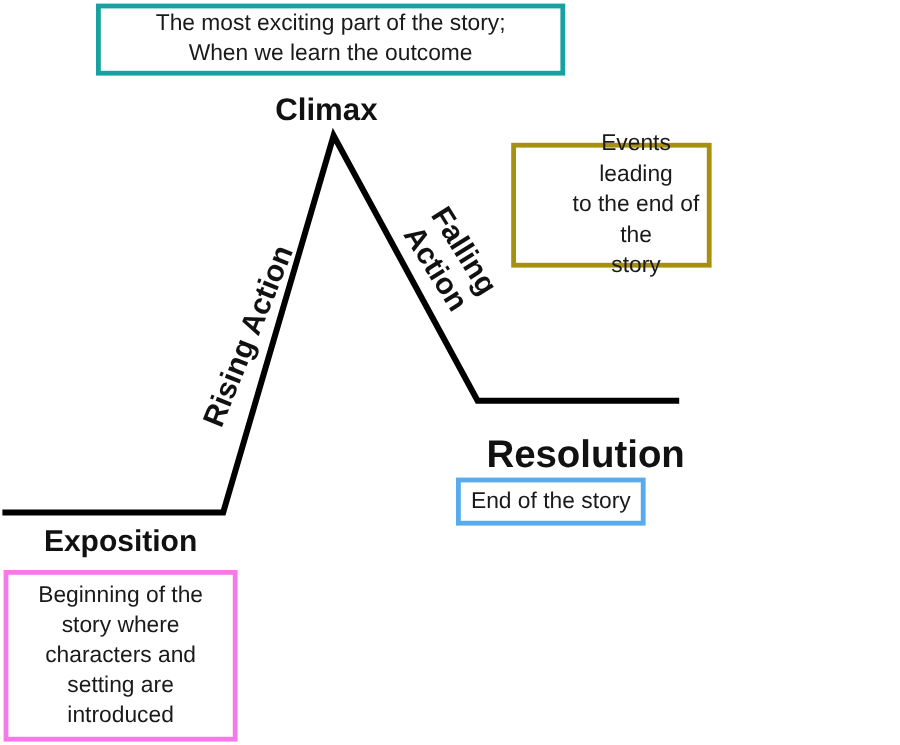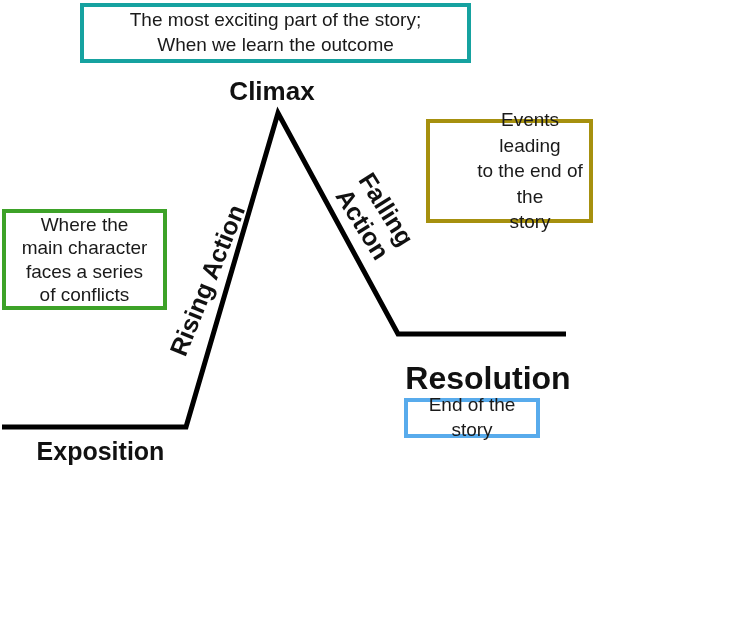--- a/index.html
+++ b/index.html
@@ -63,21 +63,21 @@
     left: 328px; top: 188px;
     width: 92px; height: 58px;
     font-size: 25px;
     line-height: 1.12;
     transform: rotate(58deg);
   }
 
   #climax-note    { left: 80px;  top: 3px;   width: 391px; height: 60px; }
   #rising-note    { left: 2px;   top: 209px; width: 165px; height: 101px; line-height: 1.22; }
   #falling-note   { left: 426px; top: 119px; width: 167px; height: 104px; line-height: 1.35; padding-left: 41px; }
-  #resolution-note{ left: 404px; top: 398px; width: 136px; height: 40px; }
+  #resolution-note{ left: 380px; top: 398px; width: 158px; height: 40px; }
   #exposition-note{ left: 3px;   top: 475px; width: 195px; height: 143px; line-height: 1.32; }
 
   #climax-label     { left: 172px; top: 76px;  width: 200px; }
   #resolution-label { left: 404px; top: 360px; width: 168px; font-size: 32px; }
   #exposition-label { left: 3px;   top: 437px; width: 195px; font-size: 25px; }
 </style>
 </head>
 <body>
 
 <div class="canvas">
@@ -88,30 +88,31 @@
 
   <div class="note-box" id="climax-note" style="border-color: rgb(22, 162, 160);">The most exciting part of the story;
 When we learn the outcome</div>
 
   <div class="stage-label big-label" id="climax-label">Climax</div>
 
   <div class="note-box" id="falling-note" style="border-color: rgb(166, 144, 14);">Events leading
 to the end of the
 story</div>
 
-  <div class="note-box" id="rising-note" style="border-color: rgb(61, 162, 40);">Where the
-main character
-faces a series
-of conflicts</div>
 
   <div class="rot-label" id="rising-label">Rising Action</div>
 
   <div class="rot-label" id="falling-label">Falling
 Action</div>
 
   <div class="stage-label" id="resolution-label">Resolution</div>
 
   <div class="note-box" id="resolution-note" style="border-color: rgb(88, 171, 236);">End of the story</div>
 
   <div class="stage-label" id="exposition-label">Exposition</div>
 
+  <div class="note-box" id="exposition-note" style="border-color: rgb(244, 122, 232);">Beginning of the
+story where
+characters and
+setting are
+introduced</div>
 
 </div>
 
 </body></html>

